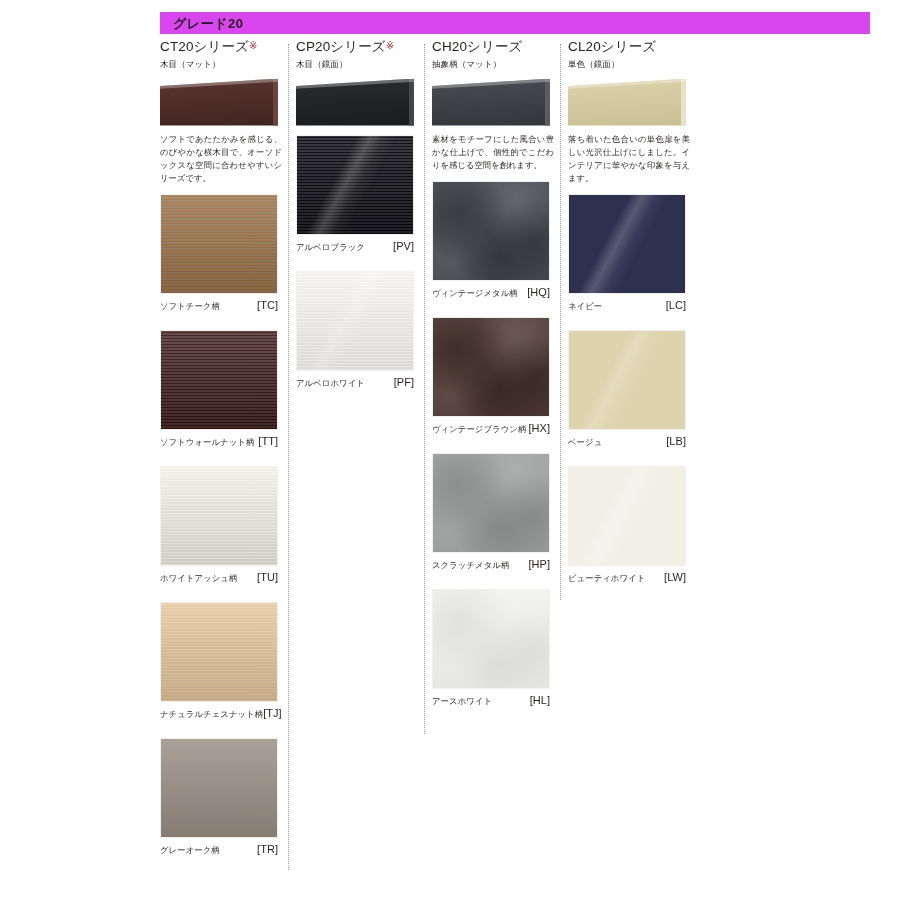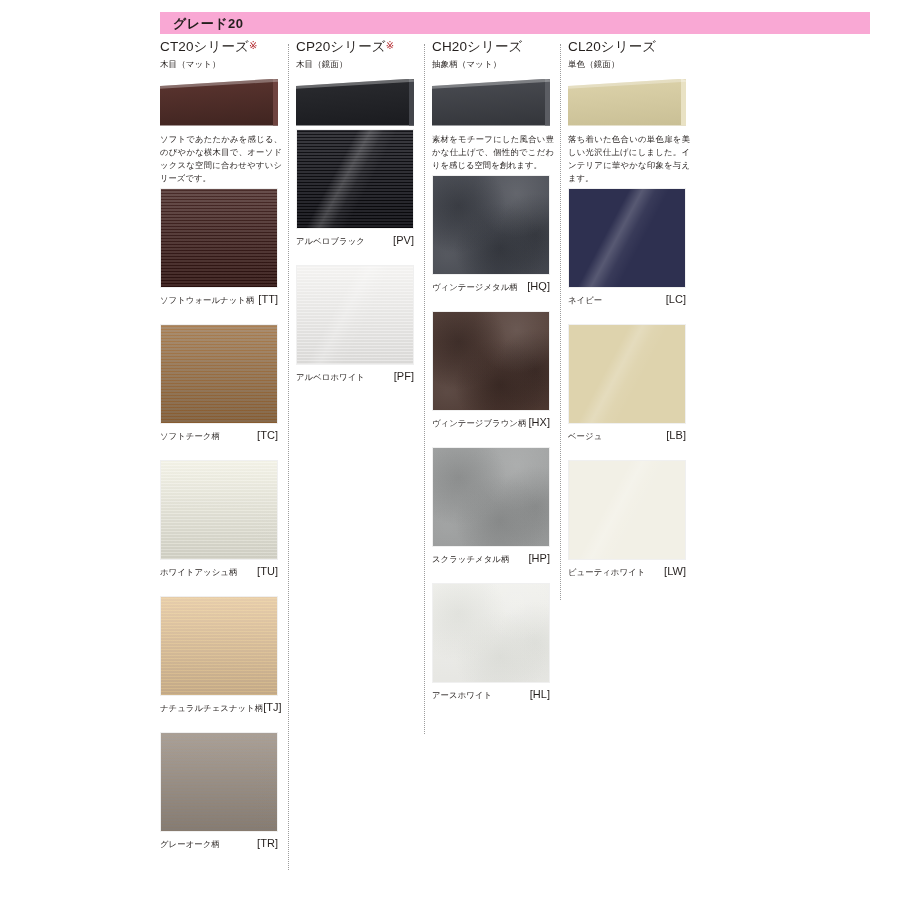--- a/index.html
+++ b/index.html
@@ -7,21 +7,21 @@
   body{
     width:900px;height:900px;background:#ffffff;
     font-family:"Liberation Sans","DejaVu Sans",sans-serif;
     color:#231f20;overflow:hidden;position:relative;
   }
   #page{position:relative;width:900px;height:900px;}
 
   
   .grade-bar{
     position:absolute;left:160px;top:12px;width:710px;height:22px;
-    background:#f9a8d4;
+    background:#d946ef;
   }
   .grade-bar .label{
     position:absolute;left:13px;top:3px;
     font-size:13px;font-weight:700;letter-spacing:.04em;color:#241f1d;
   }
 
   
   .columns{position:absolute;left:160px;top:40px;width:710px;}
   .col{
     position:absolute;top:0;width:136px;
@@ -70,21 +70,21 @@
   }
 
   
   .desc{
     margin-top:7px;width:122px;
     font-size:8.3px;line-height:1.58;color:#241f1d;
     letter-spacing:.005em;text-align:justify;
   }
 
   
-  .swatches{margin-top:3px;}
+  .swatches{margin-top:9px;}
   .swatch-item{margin-bottom:18px;}
   .chip{
     width:118px;height:100px;position:relative;overflow:hidden;
     border:1px solid rgba(0,0,0,.06);box-sizing:border-box;
   }
   .chip .grain{position:absolute;inset:0;}
   .chip .gloss{position:absolute;inset:0;}
   .chip-label{
     display:flex;justify-content:space-between;align-items:baseline;
     width:118px;margin-top:5px;
@@ -111,36 +111,36 @@
         <div class="series-sub">木目（マット）</div>
         <div class="hero">
           <div class="panel" style="background:linear-gradient(176deg,#5c3530 0%,#3f2420 100%);"></div>
           <div class="edge" style="background:#6f4440;"></div>
           <div class="hilite"></div>
         </div>
         <div class="desc">ソフトであたたかみを感じる、のびやかな横木目で、オーソドックスな空間に合わせやすいシリーズです。</div>
         <div class="swatches">
           <div class="swatch-item">  
             <div class="chip">    
+              <div class="grain" style="background:#9b7a57;background-image:repeating-linear-gradient(0deg,#82623f 0px,#82623f 1px, transparent 1px, transparent 3px),linear-gradient(180deg, rgba(255,255,255,.10), rgba(0,0,0,.10));background-blend-mode:soft-light,normal;"></div>    
+              <div class="gloss" style="background:linear-gradient(180deg, rgba(255,255,255,.05), rgba(0,0,0,.045));"></div>  
+            </div>  
+            <div class="chip-label">    
+              <span>ソフトチーク柄</span>    
+              <span class="code">[TC]</span>  
+            </div>
+          </div>
+          <div class="swatch-item">  
+            <div class="chip">    
               <div class="grain" style="background:#4e302d;background-image:repeating-linear-gradient(0deg,#3c2422 0px,#3c2422 1px, transparent 1px, transparent 3px),linear-gradient(180deg, rgba(255,255,255,.10), rgba(0,0,0,.10));background-blend-mode:soft-light,normal;"></div>    
               <div class="gloss" style="background:linear-gradient(180deg, rgba(255,255,255,.05), rgba(0,0,0,.045));"></div>  
             </div>  
             <div class="chip-label">    
               <span>ソフトウォールナット柄</span>    
               <span class="code">[TT]</span>  
-            </div>
-          </div>
-          <div class="swatch-item">  
-            <div class="chip">    
-              <div class="grain" style="background:#9b7a57;background-image:repeating-linear-gradient(0deg,#82623f 0px,#82623f 1px, transparent 1px, transparent 3px),linear-gradient(180deg, rgba(255,255,255,.10), rgba(0,0,0,.10));background-blend-mode:soft-light,normal;"></div>    
-              <div class="gloss" style="background:linear-gradient(180deg, rgba(255,255,255,.05), rgba(0,0,0,.045));"></div>  
-            </div>  
-            <div class="chip-label">    
-              <span>ソフトチーク柄</span>    
-              <span class="code">[TC]</span>  
             </div>
           </div>
           <div class="swatch-item">  
             <div class="chip">    
               <div class="grain" style="background:#efeee1;background-image:repeating-linear-gradient(0deg,#e4e2d2 0px,#e4e2d2 1px, transparent 1px, transparent 3px),linear-gradient(180deg, rgba(255,255,255,.10), rgba(0,0,0,.10));background-blend-mode:soft-light,normal;"></div>    
               <div class="gloss" style="background:linear-gradient(180deg, rgba(255,255,255,.05), rgba(0,0,0,.045));"></div>  
             </div>  
             <div class="chip-label">    
               <span>ホワイトアッシュ柄</span>    
               <span class="code">[TU]</span>  

